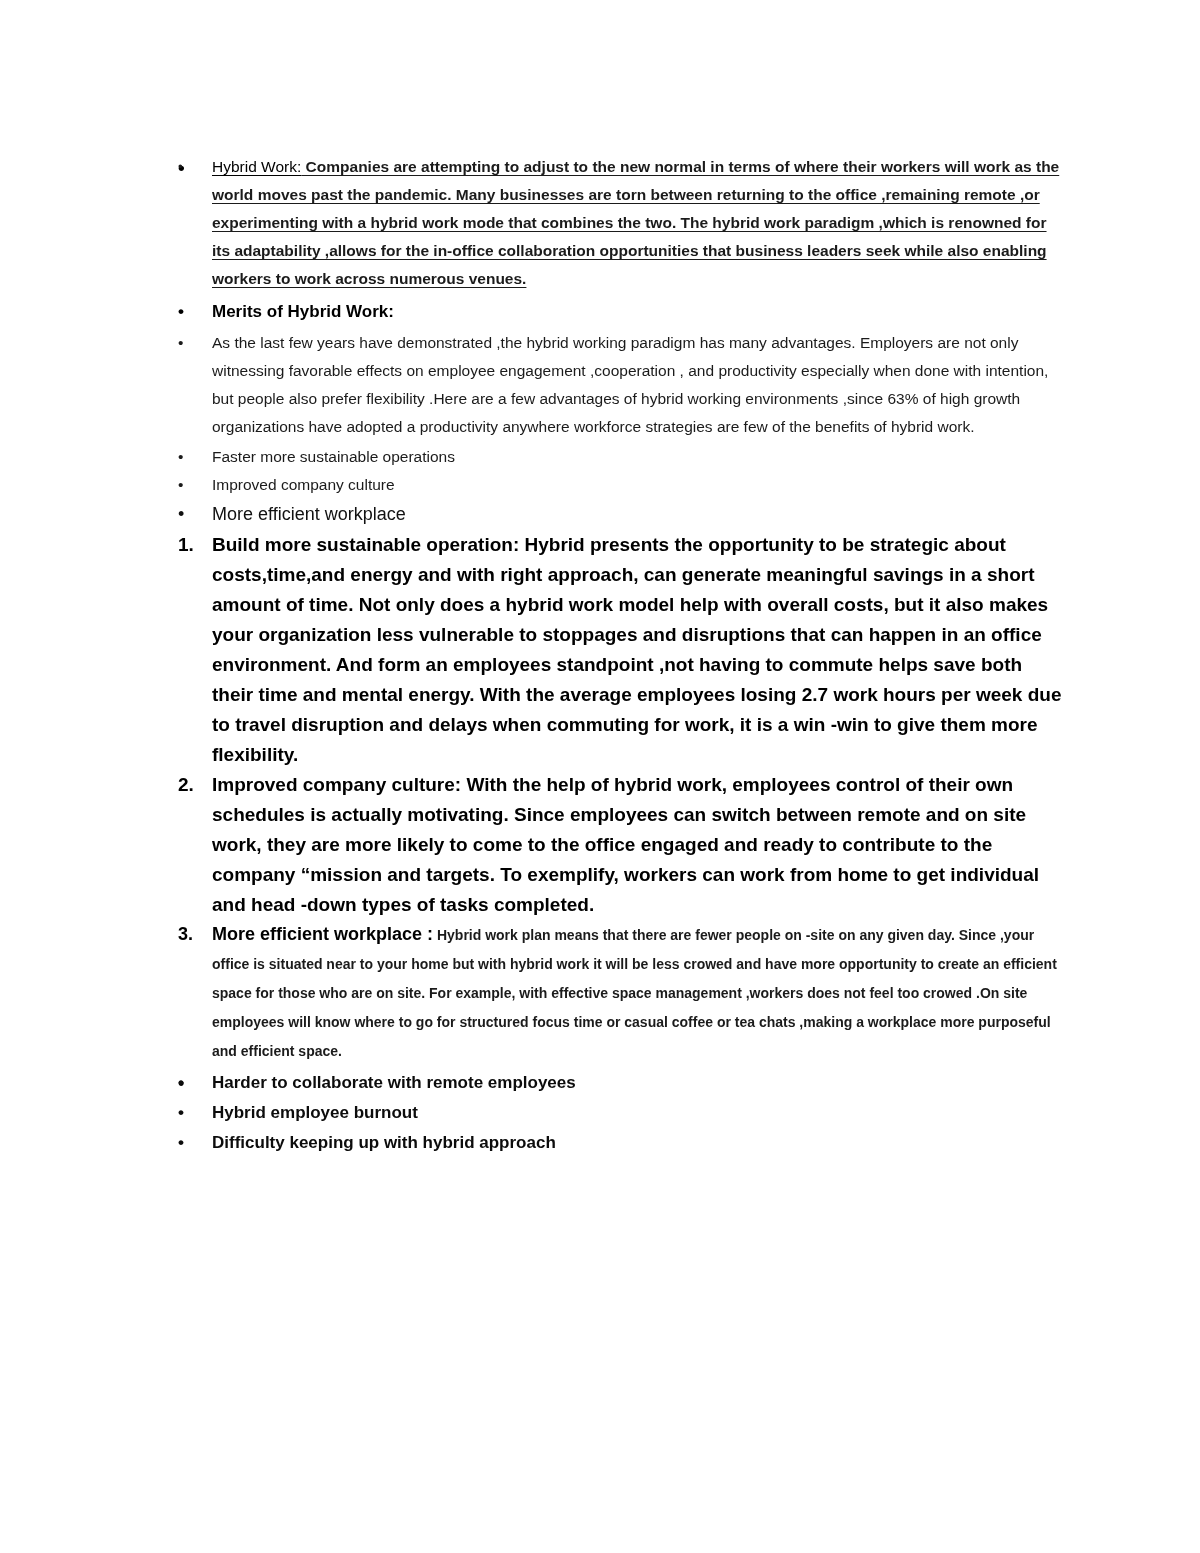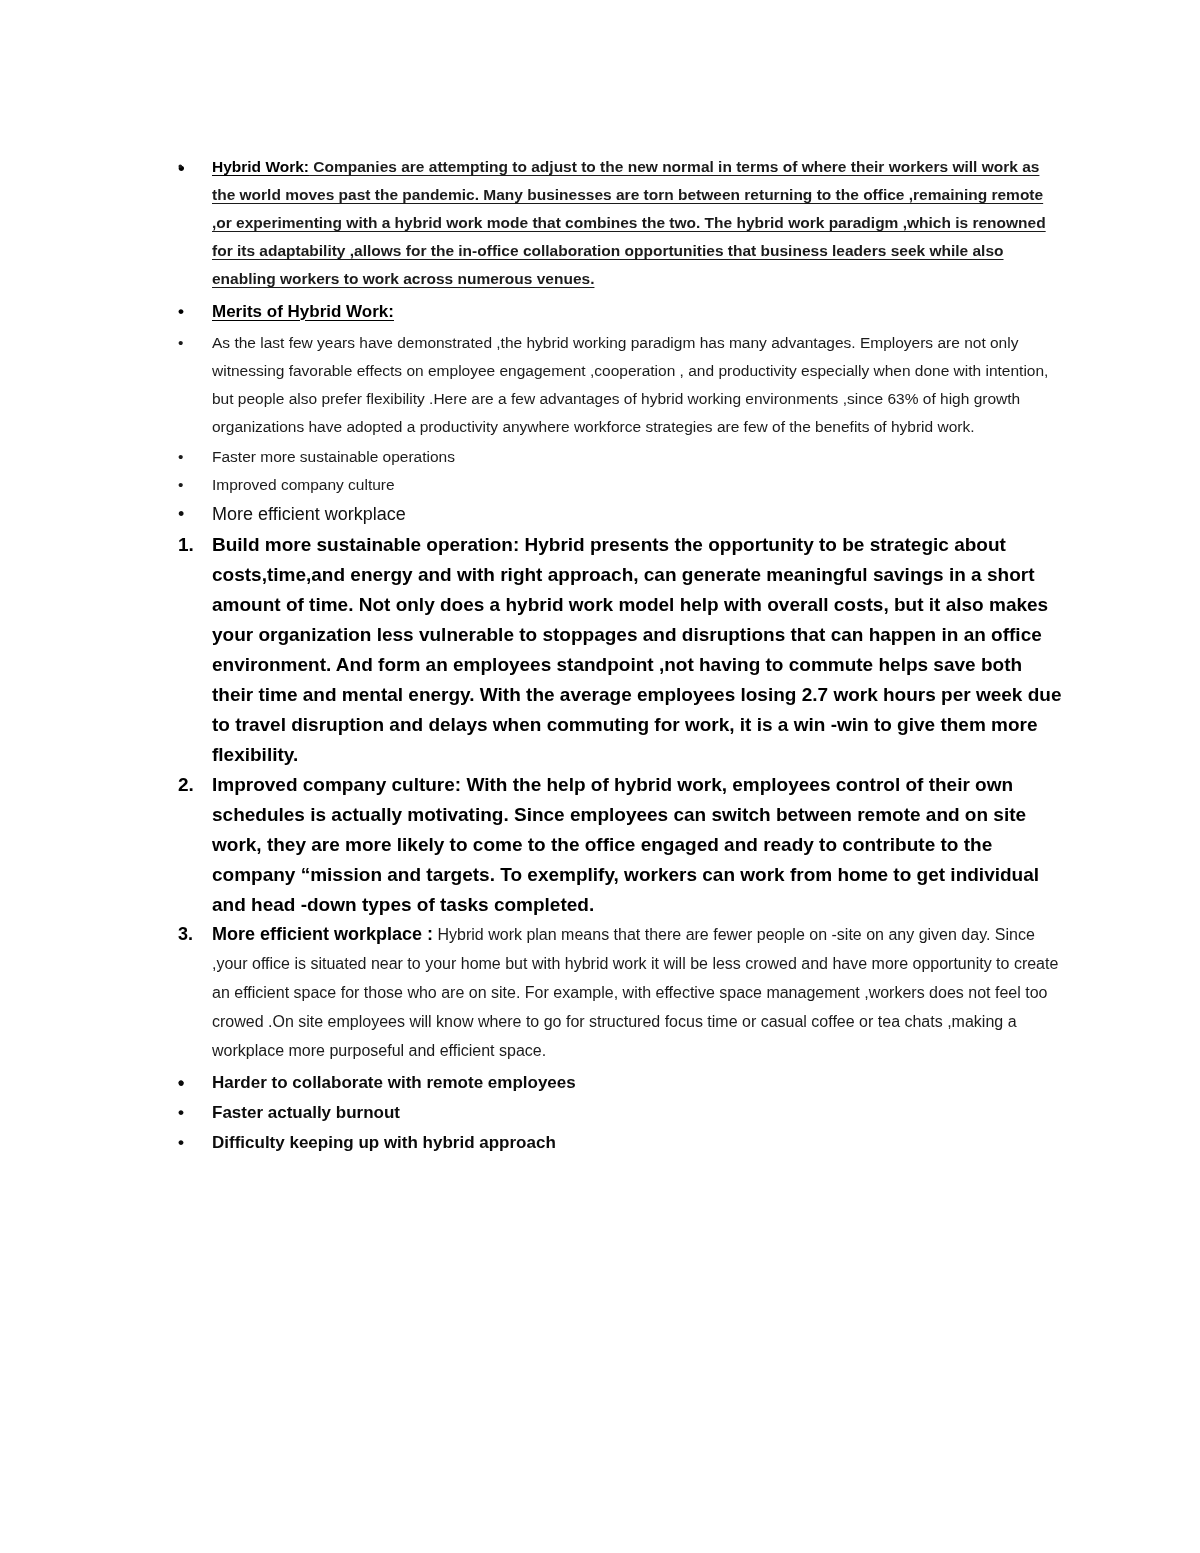--- a/index.html
+++ b/index.html
@@ -34,32 +34,32 @@
     color: #000;
     margin-bottom: 8px;
   }
   
   .hw-item {
     font-size: 15.5px;
     line-height: 28px;
     margin-bottom: 5px;
   }
   .hw-item .underline { text-decoration: underline; text-underline-offset: 3px; font-weight: bold; }
-  .hw-item .label { font-weight: 700; color: #000; }
+  .hw-item .label { font-weight: 400; color: #000; }
   .hw-item .marker { text-decoration: none; font-size: 0.85em; }
 
   
   .merits-heading {
     font-size: 17px;
     line-height: 28px;
     font-weight: 700;
     color: #000;
     margin-bottom: 3px;
   }
-  .merits-heading .htext { text-decoration: underline; text-underline-offset: 3px; margin-top: 48px; }
+  .merits-heading .htext { text-underline-offset: 3px; margin-top: 48px; }
 
   
   .merits-intro {
     font-size: 15.5px;
     line-height: 28px;
     margin-bottom: 2px;
   }
 
   
   .sm-item {
@@ -80,22 +80,22 @@
     line-height: 30px;
     font-weight: 700;
     color: #000;
   }
   .num-item .marker { font-weight: 700; }
   .num-item.small-body {
     font-size: 18px;
     line-height: 28px;
   }
   .num-item.small-body .ntext {
-    font-weight: 400;
-    font-size: 16px;
+    font-weight: 700;
+    font-size: 14px;
     color: #1b1b1b;
   }
 
   
   .risks-heading {
     font-size: 18px;
     line-height: 30px;
     font-weight: 700;
     color: #000;
     margin-top: 3px;
@@ -175,21 +175,21 @@
       <span class="marker">•</span>
     </li>
 
     <li class="risk-item">
       <span class="marker">•</span>
       <span>Harder to collaborate with remote employees</span>
     </li>
 
     <li class="risk-item">
       <span class="marker">•</span>
-      <span>Faster actually burnout</span>
+      <span>Hybrid employee burnout</span>
     </li>
 
     <li class="risk-item">
       <span class="marker">•</span>
       <span>Difficulty keeping up with hybrid approach</span>
     </li>
 
   </ul>
 
 </div>

